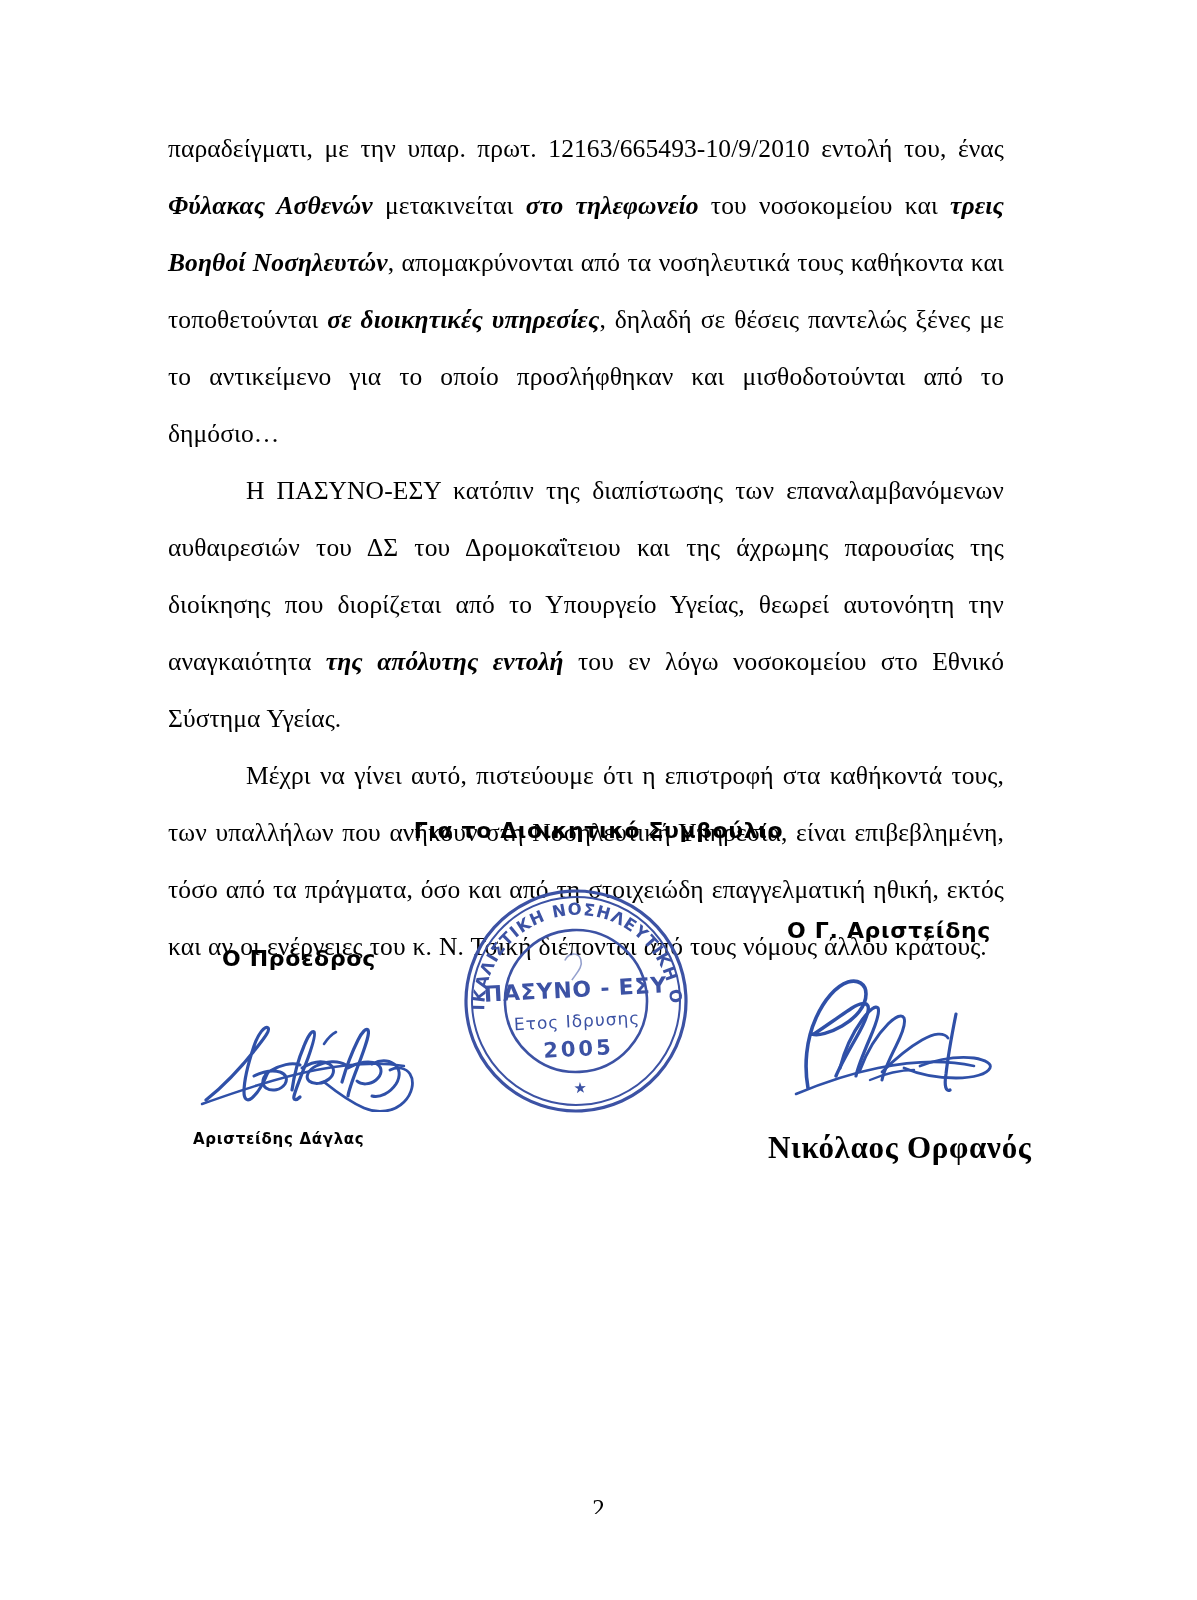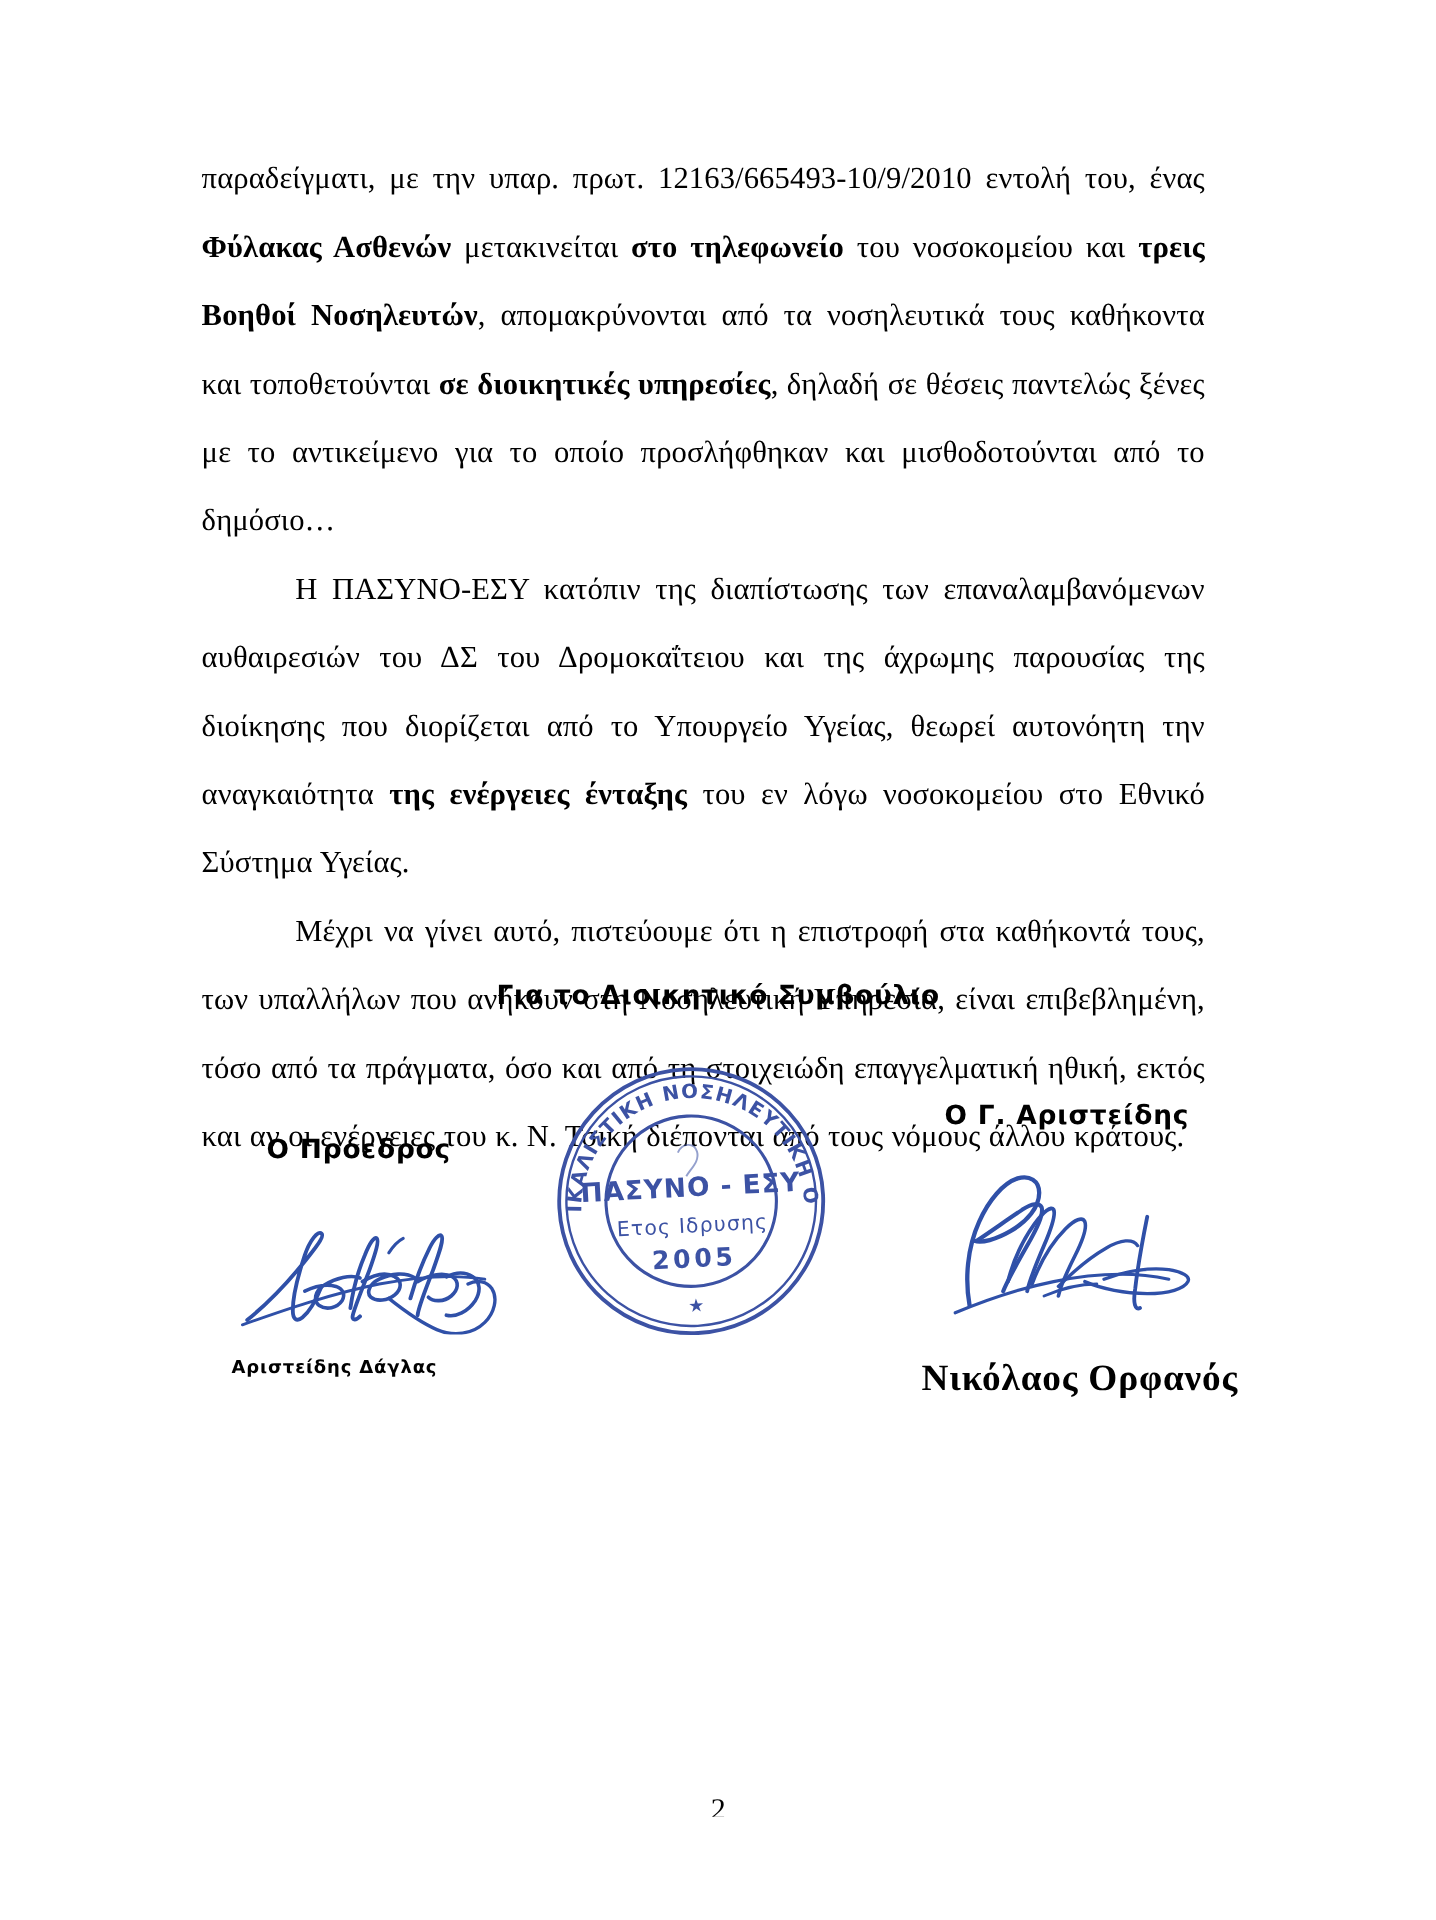--- a/index.html
+++ b/index.html
@@ -33,20 +33,21 @@
     text-justify: inter-word;
     text-indent: 78px;
     letter-spacing: 0.1px;
     word-spacing: 0.5px;
   }
   .para.no-indent {
     text-indent: 0;
   }
   .para b {
     font-weight: bold;
+    font-style: italic;
   }
 
   
   .for-the-board {
     position: absolute;
     left: 0;
     top: 818px;
     width: 1197px;
     text-align: center;
     font-family: "DejaVu Sans", "Liberation Sans", sans-serif;
@@ -127,21 +128,21 @@
     line-height: 30px;
   }
 </style>
 </head>
 <body>
 
 <div class="page">
 
   <div class="body-copy">
     <p class="para no-indent" id="p1"><span>παραδείγματι, με την υπαρ. πρωτ. 12163/665493-10/9/2010 εντολή του, ένας </span><b>Φύλακας Ασθενών</b><span> μετακινείται </span><b>στο τηλεφωνείο</b><span> του νοσοκομείου και </span><b>τρεις Βοηθοί Νοσηλευτών</b><span>, απομακρύνονται από τα νοσηλευτικά τους καθήκοντα και τοποθετούνται </span><b>σε διοικητικές υπηρεσίες</b><span>, δηλαδή σε  θέσεις παντελώς ξένες με το αντικείμενο για το οποίο προσλήφθηκαν και μισθοδοτούνται από το δημόσιο…</span></p>
-    <p class="para" id="p2"><span>Η ΠΑΣΥΝΟ-ΕΣΥ κατόπιν της διαπίστωσης των επαναλαμβανόμενων αυθαιρεσιών του ΔΣ του Δρομοκαΐτειου και της άχρωμης παρουσίας της διοίκησης που διορίζεται από το Υπουργείο Υγείας, θεωρεί αυτονόητη την αναγκαιότητα </span><b>της ενέργειες ένταξης</b><span> του εν λόγω νοσοκομείου στο Εθνικό Σύστημα Υγείας.</span></p>
+    <p class="para" id="p2"><span>Η ΠΑΣΥΝΟ-ΕΣΥ κατόπιν της διαπίστωσης των επαναλαμβανόμενων αυθαιρεσιών του ΔΣ του Δρομοκαΐτειου και της άχρωμης παρουσίας της διοίκησης που διορίζεται από το Υπουργείο Υγείας, θεωρεί αυτονόητη την αναγκαιότητα </span><b>της απόλυτης εντολή</b><span> του εν λόγω νοσοκομείου στο Εθνικό Σύστημα Υγείας.</span></p>
     <p class="para" id="p3"><span>Μέχρι να γίνει αυτό, πιστεύουμε ότι η επιστροφή στα καθήκοντά τους, των υπαλλήλων που ανήκουν στη Νοσηλευτική Υπηρεσία, είναι επιβεβλημένη, τόσο από τα πράγματα, όσο και από τη στοιχειώδη επαγγελματική ηθική, εκτός και αν οι ενέργειες του  κ. Ν. Τσική διέπονται από τους νόμους άλλου κράτους.</span></p>
   </div>
 
   <div class="for-the-board">Για το Διοικητικό Συμβούλιο</div>
 
   <div class="role-left">Ο Πρόεδρος</div>
 
   <div class="role-right">Ο Γ. Αριστείδης</div>
 
   <div class="sig sig-left">

